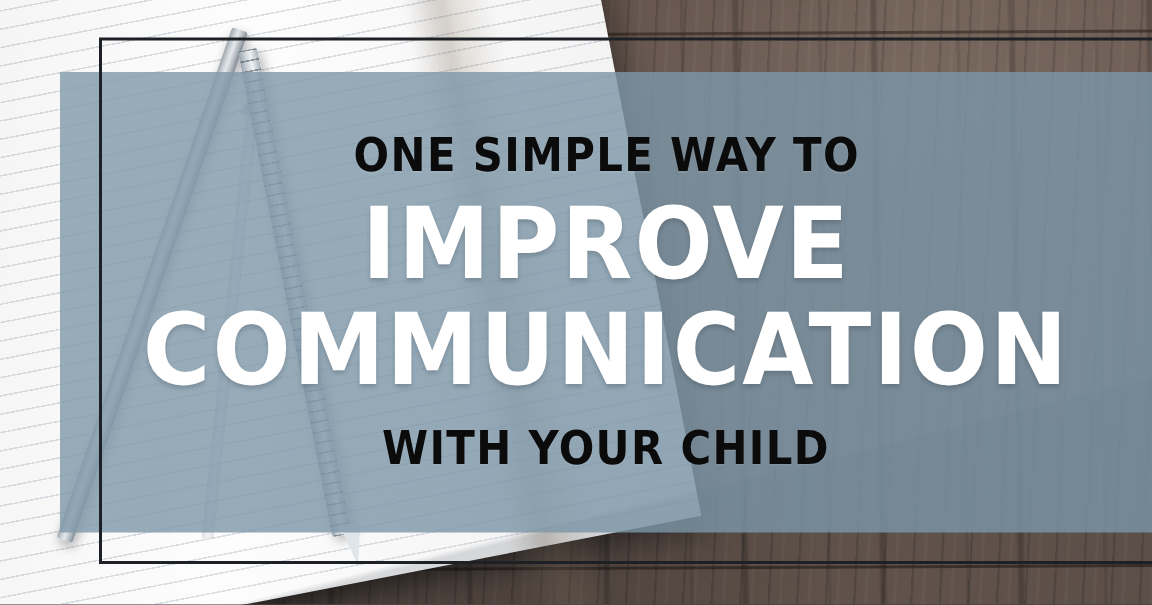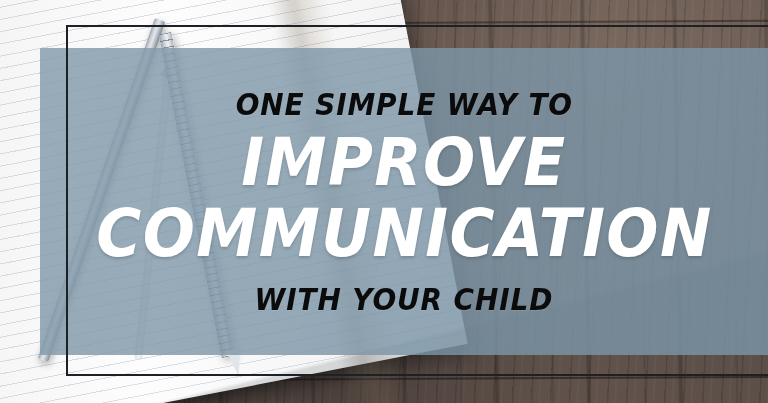--- a/index.html
+++ b/index.html
@@ -219,21 +219,20 @@
     position: absolute;
     left: 40px;
     top: 48px;
     width: 728px;
     height: 307px;
     display: flex;
     flex-direction: column;
     align-items: center;
     justify-content: center;
     text-align: center;
-    font-style: italic;
   }
 
   .line {
     display: block;
     white-space: nowrap;
     font-family: "DejaVu Sans", sans-serif;
     font-weight: bold;
     text-transform: uppercase;
   }
 

